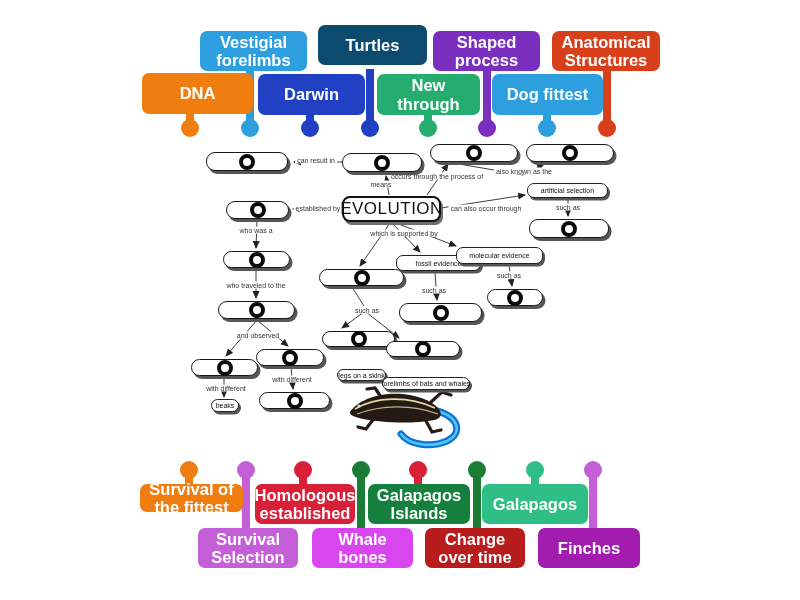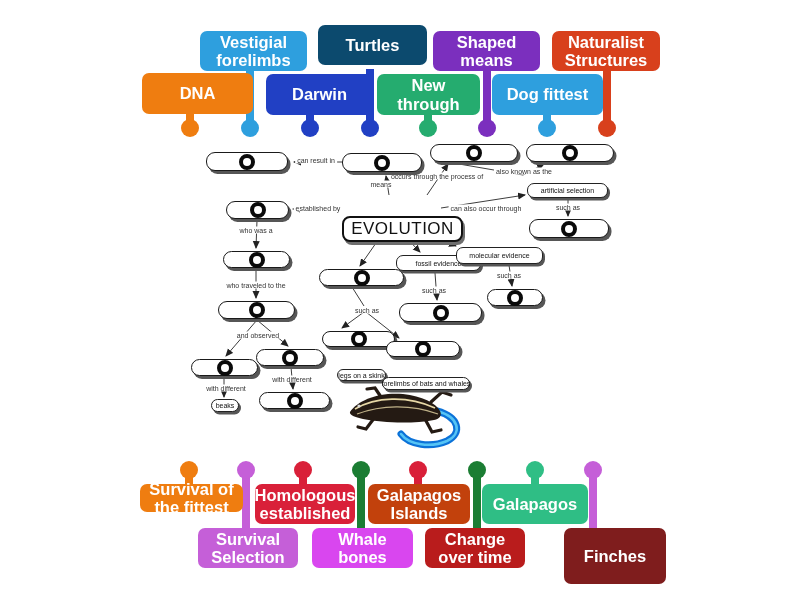--- a/index.html
+++ b/index.html
@@ -66,62 +66,62 @@
 
   <div id="top-bank">
       <div class="stem" style="left: 186px; top: 113px; height: 15px; background: rgb(239, 125, 16);"></div>
       <div class="dot" style="left: 181px; top: 119px; background: rgb(239, 125, 16);"></div>
       <div class="wlabel" style="left: 142px; top: 73px; width: 111px; height: 41px; background: rgb(239, 125, 16);">DNA</div>
       <div class="stem" style="left: 246px; top: 69px; height: 59px; background: rgb(46, 159, 222);"></div>
       <div class="dot" style="left: 241px; top: 119px; background: rgb(46, 159, 222);"></div>
       <div class="wlabel" style="left: 200px; top: 31px; width: 107px; height: 40px; background: rgb(46, 159, 222);">Vestigial forelimbs</div>
       <div class="stem" style="left: 306px; top: 113px; height: 15px; background: rgb(33, 64, 196);"></div>
       <div class="dot" style="left: 301px; top: 119px; background: rgb(33, 64, 196);"></div>
-      <div class="wlabel" style="left: 266px; top: 74px; width: 107px; height: 41px; background: rgb(33, 64, 196);">Darwin</div>
+      <div class="wlabel" style="left: 258px; top: 74px; width: 107px; height: 41px; background: rgb(33, 64, 196);">Darwin</div>
       <div class="stem" style="left: 366px; top: 69px; height: 59px; background: rgb(33, 64, 196);"></div>
       <div class="dot" style="left: 361px; top: 119px; background: rgb(33, 64, 196);"></div>
       <div class="wlabel" style="left: 318px; top: 25px; width: 109px; height: 40px; background: #0c4a6e;">Turtles</div>
       <div class="stem" style="left: 424px; top: 113px; height: 15px; background: rgb(37, 172, 111);"></div>
       <div class="dot" style="left: 419px; top: 119px; background: rgb(37, 172, 111);"></div>
       <div class="wlabel" style="left: 377px; top: 74px; width: 103px; height: 41px; background: rgb(37, 172, 111);">New through</div>
       <div class="stem" style="left: 483px; top: 69px; height: 59px; background: rgb(123, 47, 190);"></div>
       <div class="dot" style="left: 478px; top: 119px; background: rgb(123, 47, 190);"></div>
-      <div class="wlabel" style="left: 433px; top: 31px; width: 107px; height: 40px; background: rgb(123, 47, 190);">Shaped means</div>
+      <div class="wlabel" style="left: 433px; top: 31px; width: 107px; height: 40px; background: rgb(123, 47, 190);">Shaped process</div>
       <div class="stem" style="left: 543px; top: 113px; height: 15px; background: rgb(46, 159, 222);"></div>
       <div class="dot" style="left: 538px; top: 119px; background: rgb(46, 159, 222);"></div>
       <div class="wlabel" style="left: 492px; top: 74px; width: 111px; height: 41px; background: rgb(46, 159, 222);">Dog fittest</div>
       <div class="stem" style="left: 603px; top: 69px; height: 59px; background: rgb(216, 64, 28);"></div>
       <div class="dot" style="left: 598px; top: 119px; background: rgb(216, 64, 28);"></div>
-      <div class="wlabel" style="left: 552px; top: 31px; width: 108px; height: 40px; background: rgb(216, 64, 28);">Naturalist Structures</div>
+      <div class="wlabel" style="left: 552px; top: 31px; width: 108px; height: 40px; background: rgb(216, 64, 28);">Anatomical Structures</div>
     </div>
   <div id="bottom-bank">
       <div class="stem" style="left: 185px; top: 470px; height: 16px; background: rgb(239, 125, 16);"></div>
       <div class="dot" style="left: 180px; top: 461px; background: rgb(239, 125, 16);"></div>
       <div class="wlabel" style="left: 140px; top: 484px; width: 103px; height: 28px; background: rgb(239, 125, 16);">Survival of the fittest</div>
       <div class="stem" style="left: 242px; top: 470px; height: 60px; background: rgb(197, 95, 216);"></div>
       <div class="dot" style="left: 237px; top: 461px; background: rgb(197, 95, 216);"></div>
       <div class="wlabel" style="left: 198px; top: 528px; width: 100px; height: 40px; background: rgb(197, 95, 216);">Survival Selection</div>
       <div class="stem" style="left: 299px; top: 470px; height: 16px; background: rgb(217, 32, 57);"></div>
       <div class="dot" style="left: 294px; top: 461px; background: rgb(217, 32, 57);"></div>
       <div class="wlabel" style="left: 255px; top: 484px; width: 100px; height: 40px; background: rgb(217, 32, 57);">Homologous established</div>
       <div class="stem" style="left: 357px; top: 470px; height: 60px; background: rgb(27, 125, 51);"></div>
       <div class="dot" style="left: 352px; top: 461px; background: rgb(27, 125, 51);"></div>
       <div class="wlabel" style="left: 312px; top: 528px; width: 101px; height: 40px; background: #d946ef;">Whale bones</div>
       <div class="stem" style="left: 414px; top: 470px; height: 16px; background: rgb(217, 32, 57);"></div>
       <div class="dot" style="left: 409px; top: 461px; background: rgb(217, 32, 57);"></div>
-      <div class="wlabel" style="left: 368px; top: 484px; width: 102px; height: 40px; background: #c2410c;">Galapagos Islands</div>
+      <div class="wlabel" style="left: 368px; top: 484px; width: 102px; height: 40px; background: #15803d;">Galapagos Islands</div>
       <div class="stem" style="left: 473px; top: 470px; height: 60px; background: rgb(27, 125, 51);"></div>
       <div class="dot" style="left: 468px; top: 461px; background: rgb(27, 125, 51);"></div>
       <div class="wlabel" style="left: 425px; top: 528px; width: 100px; height: 40px; background: #b91c1c; text-align: center;">Change over time</div>
       <div class="stem" style="left: 531px; top: 470px; height: 16px; background: rgb(47, 190, 133);"></div>
       <div class="dot" style="left: 526px; top: 461px; background: rgb(47, 190, 133);"></div>
       <div class="wlabel" style="left: 482px; top: 484px; width: 106px; height: 40px; background: rgb(47, 190, 133);">Galapagos</div>
       <div class="stem" style="left: 589px; top: 470px; height: 60px; background: rgb(197, 95, 216);"></div>
       <div class="dot" style="left: 584px; top: 461px; background: rgb(197, 95, 216);"></div>
-      <div class="wlabel" style="left: 538px; top: 528px; width: 102px; height: 56px; background: #7f1d1d; margin-left: 26px;">Finches</div>
+      <div class="wlabel" style="left: 538px; top: 528px; width: 102px; height: 40px; background: #a21caf;">Finches</div>
     </div>
   <div id="map-layer">
       <div class="slot" style="left: 206px; top: 152px; width: 82px; height: 19px;">
         <span class="ring"></span>
       </div>
       <div class="slot" style="left: 342px; top: 153px; width: 80px; height: 19px;">
         <span class="ring"></span>
       </div>
       <div class="slot" style="left: 430px; top: 144px; width: 88px; height: 18px;">
         <span class="ring"></span>
@@ -182,21 +182,21 @@
       <div class="phrase" style="left: 256px; top: 285px;">who traveled to the</div>
       <div class="phrase" style="left: 258px; top: 335px;">and observed</div>
       <div class="phrase" style="left: 226px; top: 388px;">with different</div>
       <div class="phrase" style="left: 292px; top: 379px;">with different</div>
       <div class="phrase" style="left: 404px; top: 233px;">which is supported by</div>
       <div class="phrase" style="left: 367px; top: 310px;">such as</div>
       <div class="phrase" style="left: 434px; top: 290px;">such as</div>
       <div class="phrase" style="left: 509px; top: 275px;">such as</div>
     </div>
 
-  <div class="evo" id="evo-node" style="left: 342px; top: 196px; width: 121px; height: 26px; margin-top: 20px;">EVOLUTION</div>
+  <div class="evo" id="evo-node" style="left: 342px; top: 196px; width: 99px; height: 26px;">EVOLUTION</div>
 
   <svg id="skink" width="130" height="72" viewBox="0 0 130 72">
     <path id="sk-tail" d="M92 28 C114 34 118 50 102 58 C86 65 64 62 56 51" fill="none" stroke-width="7" stroke-linecap="round" stroke="#0b72d8"></path>
     <path id="sk-tail2" d="M92 28 C114 34 118 50 102 58 C86 65 64 62 56 51" fill="none" stroke-width="2.6" stroke-linecap="round" stroke="#55c4f5"></path>
     <g id="sk-legs" stroke-width="3.2" stroke-linecap="round" fill="none" stroke="#241a13">
       <path d="M30 34 L21 46 L13 44"></path>
       <path d="M36 14 L30 5 L22 6"></path>
       <path d="M80 36 L87 49 L96 47"></path>
       <path d="M86 19 L97 9 L106 12"></path>
     </g>

